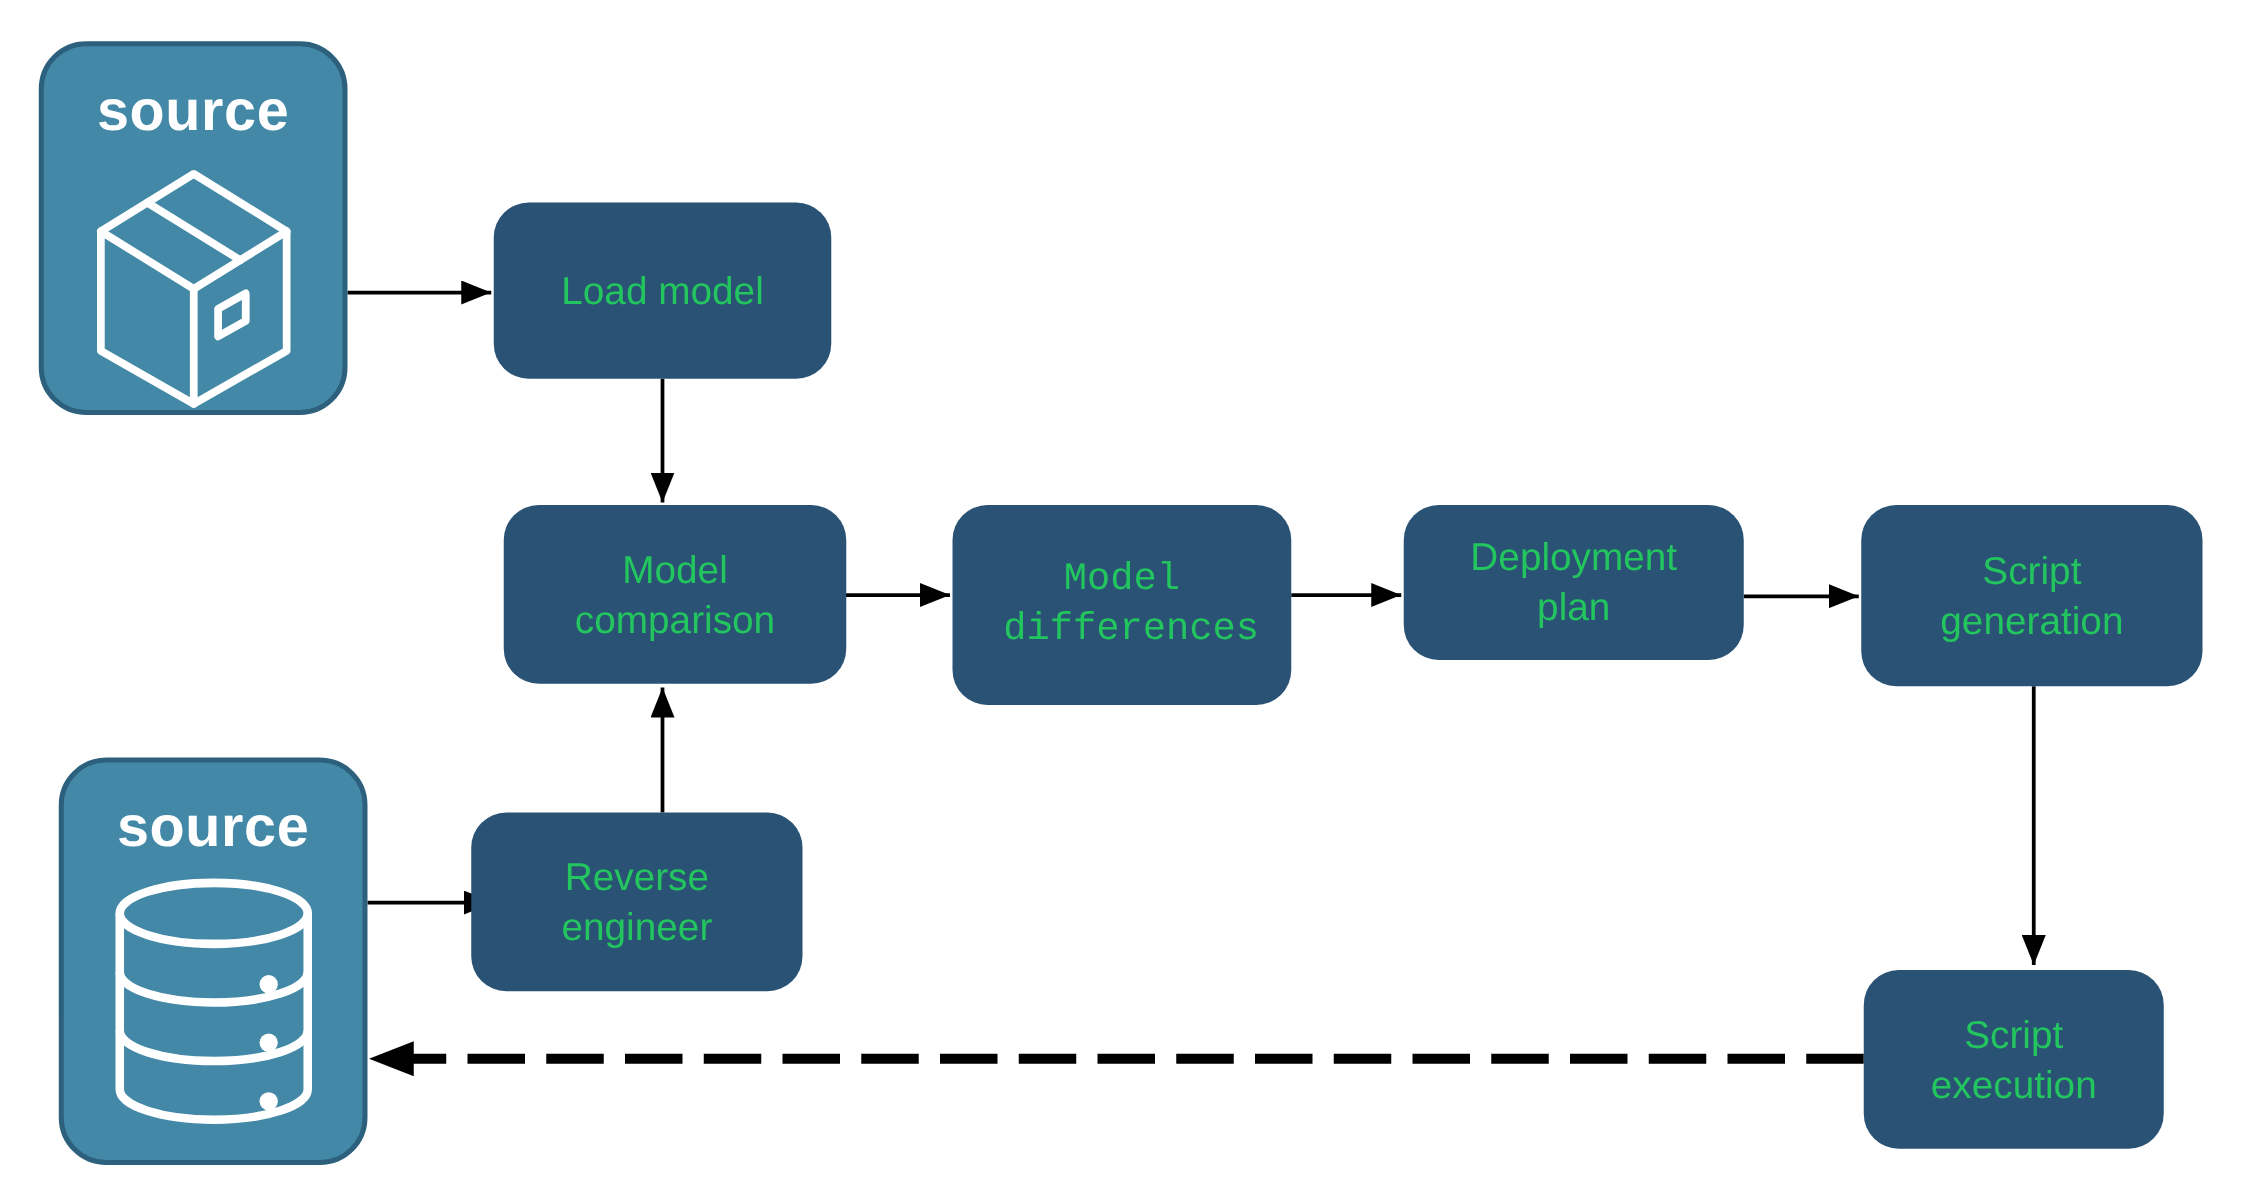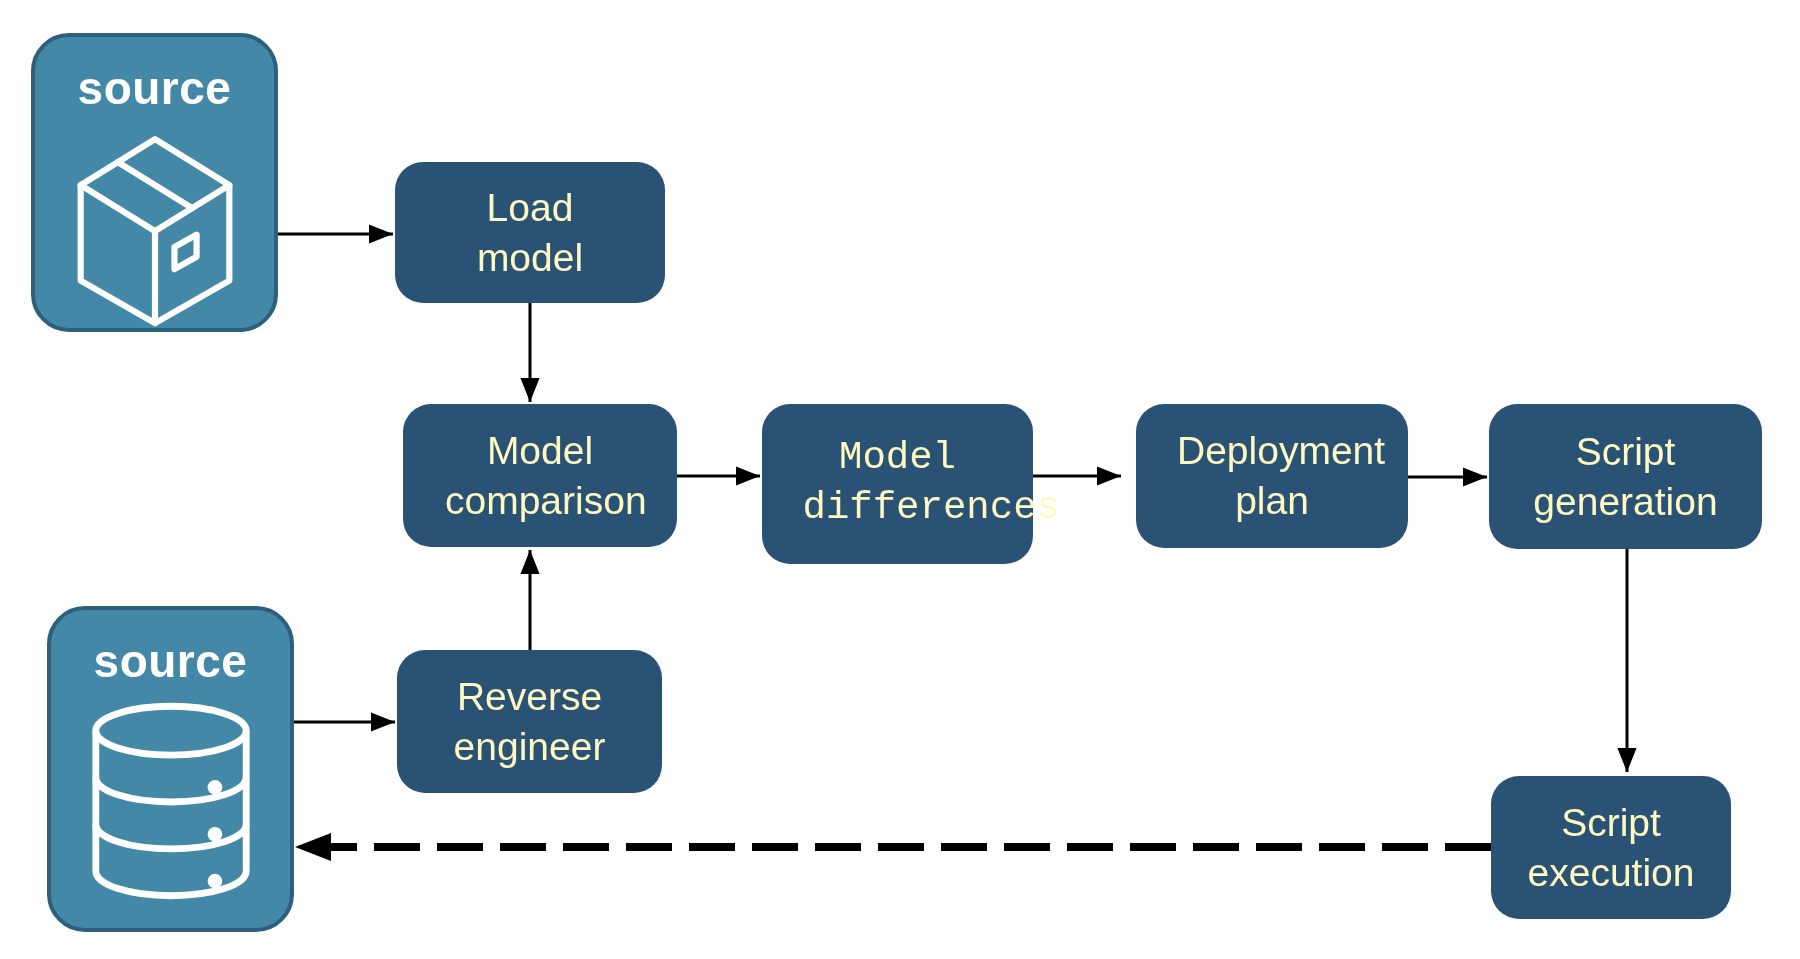--- a/index.html
+++ b/index.html
@@ -51,22 +51,22 @@
     background: #2A5274;
     border-radius: 28px;
     display: flex;
     align-items: center;
     justify-content: center;
     text-align: center;
   }
   .process .p-label {
     display: inline-block;
     max-width: 190px;
-    color: #fef9c3;
-    font-size: 39px;
+    color: #22c55e;
+    font-size: 31px;
     line-height: 1.28;
   }
 </style>
 </head>
 <body>
 
 <div class="canvas">
 
   <svg class="arrows-layer" width="1800" height="959" viewBox="0 0 1800 959" xmlns="http://www.w3.org/2000/svg">
     <defs>
@@ -123,29 +123,29 @@
   </div>
 
   <div class="process" style="left:403px; top:404px; width:274px; height:143px;">
     <span class="p-label">Model comparison</span>
   </div>
 
   <div class="process" style="left:762px; top:404px; width:271px; height:160px;font-family:Liberation Mono, monospace;">
     <span class="p-label">Model differences</span>
   </div>
 
-  <div class="process" style="left:1123px; top:404px; width:272px; height:144px;margin-left:13px;">
+  <div class="process" style="left:1123px; top:404px; width:272px; height:124px;">
     <span class="p-label">Deployment plan</span>
   </div>
 
   <div class="process" style="left:1489px; top:404px; width:273px; height:145px;">
     <span class="p-label">Script generation</span>
   </div>
 
-  <div class="process" style="left:397px; top:650px; width:265px; height:143px;">
+  <div class="process" style="left:377px; top:650px; width:265px; height:143px;">
     <span class="p-label">Reverse engineer</span>
   </div>
 
   <div class="process" style="left:1491px; top:776px; width:240px; height:143px;">
     <span class="p-label">Script execution</span>
   </div>
 
 </div>
 
 </body></html>

